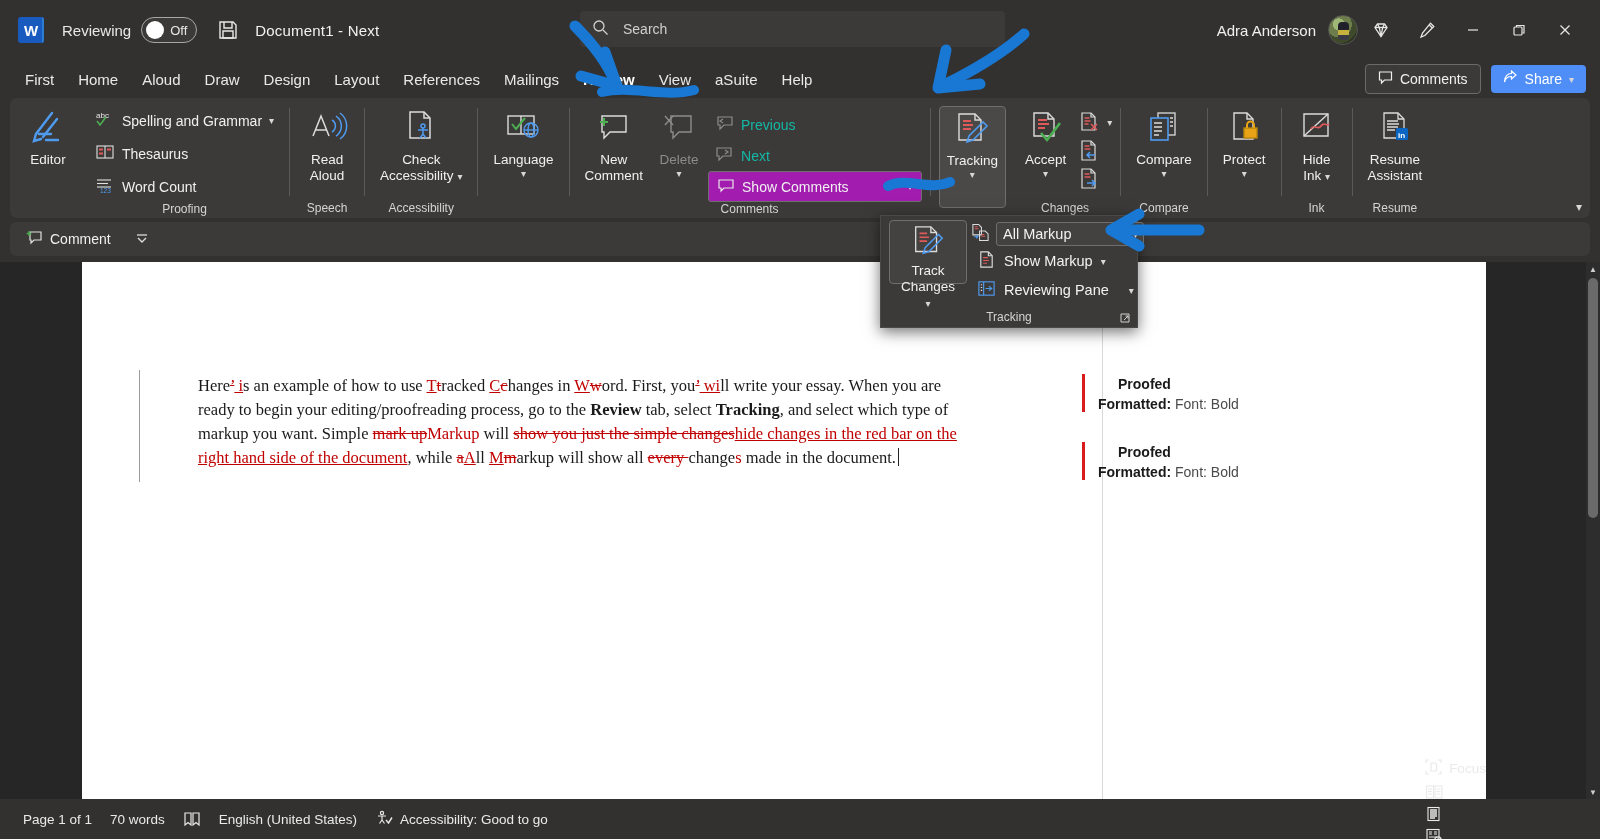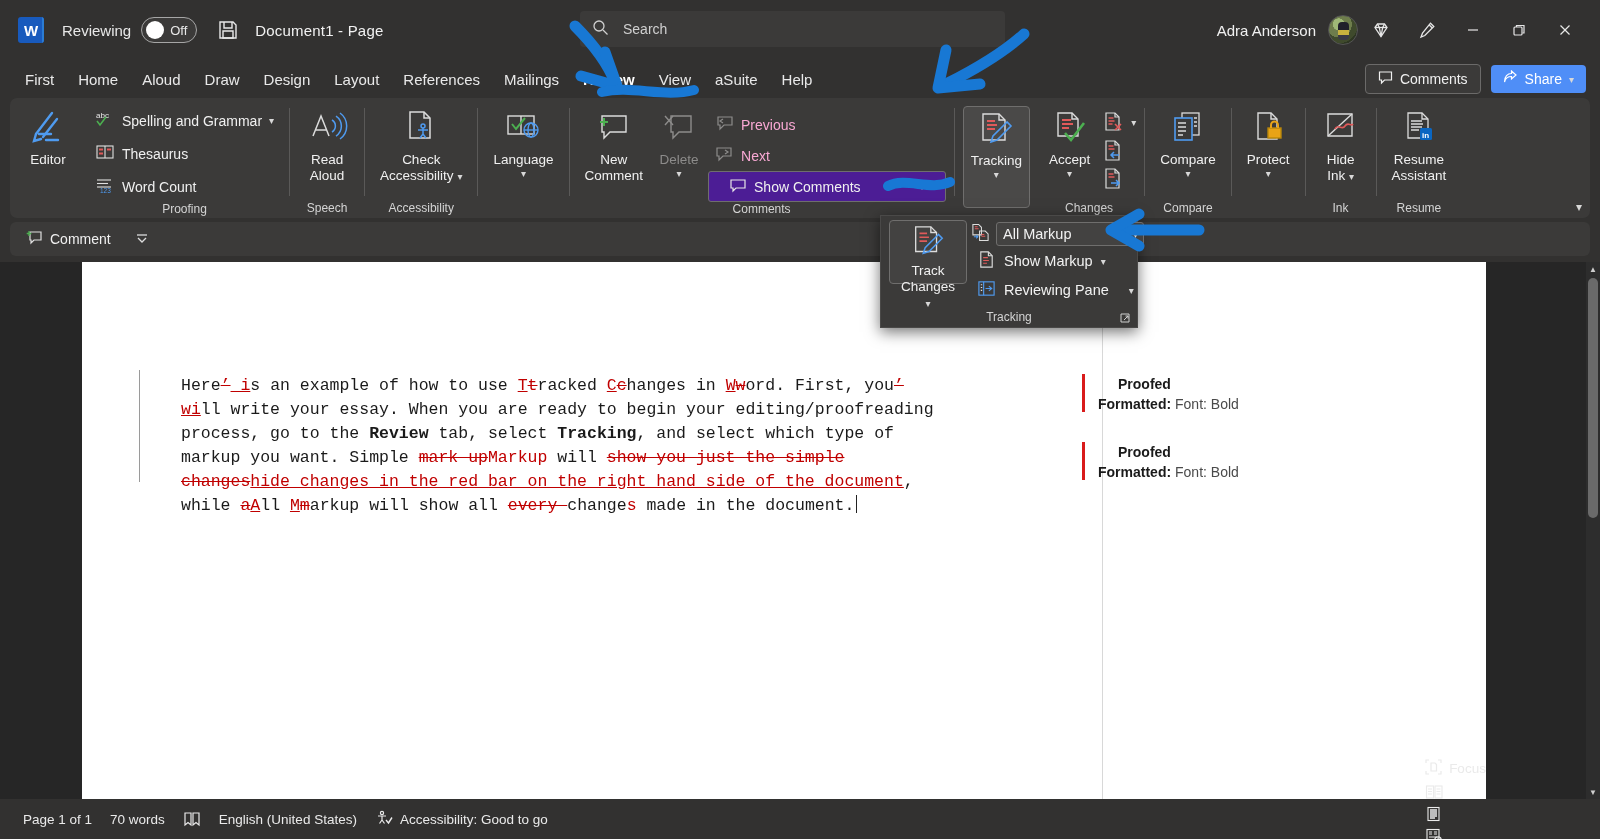--- a/index.html
+++ b/index.html
@@ -56,23 +56,23 @@
   .grp-body { flex:1; display:flex; align-items:flex-start; gap:2px; padding-top:4px; }
   .grp-label { text-align:center; font-size:12px; color:#d4d4d4; padding-bottom:3px; }
   .grp-sep { width:1px; background:#5a5958; margin:6px 2px 22px; }
   .big-btn { width:auto; min-width:54px; padding:3px 7px; display:flex; flex-direction:column;
     align-items:center; border-radius:4px; color:#f0f0f0; font-size:13.5px; line-height:1.18; text-align:center; }
   .big-btn .ico { height:40px; display:flex; align-items:center; justify-content:center; margin-bottom:3px; }
   .big-btn.sel { background:#4a4948; border:1px solid #6f6e6d; }
   .big-btn.disabled { color:#8d8c8b; }
   .sm-btn { display:flex; align-items:center; gap:7px; padding:3px 7px; border-radius:3px;
     font-size:14px; color:#f0f0f0; height:31px; white-space:nowrap; }
-  .sm-btn.disabled { color:#f9a8d4; }
+  .sm-btn.disabled { color:#14b8a6; }
   .sm-col { display:flex; flex-direction:column; justify-content:flex-start; padding-top:3px; }
-  .boxed { border:1px solid #6f6e6d; border-radius:3px; background:#4c1d95; padding:3px 20px; }
+  .boxed { border:1px solid #6f6e6d; border-radius:3px; background:#a21caf; padding:3px 8px; }
   .caret { font-size:10px; color:#d8d8d8; }
   .ribbon-collapse { position:absolute; right:8px; bottom:4px; color:#d8d8d8; font-size:12px; }
 
   
   .tracking-panel { position:absolute; left:880px; top:215px; width:258px; height:113px;
     background:#3b3a39; border:1px solid #4a4948; box-shadow:0 4px 14px rgba(0,0,0,.55); z-index:40;
     display:flex; flex-direction:column; }
   .tp-body { flex:1; display:flex; padding:4px 4px 0 8px; gap:4px; }
   .tp-label { text-align:center; font-size:12px; color:#d4d4d4; padding-bottom:3px; position:relative; }
   .tp-dialog-launcher { position:absolute; right:6px; bottom:1px; font-size:11px; color:#cfcfcf; }
@@ -83,22 +83,22 @@
 
   
   .commentbar { height:34px; margin:4px 10px 0; background:#3b3a39; border-radius:6px;
     display:flex; align-items:center; padding:0 10px; gap:12px; }
   .cb-item { display:flex; align-items:center; gap:7px; font-size:14px; color:#f0f0f0; padding:3px 6px; border-radius:3px; }
 
   
   .docarea { position:absolute; left:0; top:262px; width:1600px; height:537px; background:#262626; overflow:hidden; }
   .page { position:absolute; left:82px; top:0; width:1404px; height:537px; background:#ffffff; }
   .doc-split { position:absolute; left:1020px; top:0; bottom:0; width:1px; background:#d8d8d8; }
-  .doctext { position:absolute; left:99px; top:112px; width:770px;
-    font-family:Liberation Mono, monospace; font-size:16.5px; line-height:24px; color:#1a1a1a; }
+  .doctext { position:absolute; left:116px; top:112px; width:770px;
+    font-family:Liberation Serif, serif; font-size:16.5px; line-height:24px; color:#1a1a1a; }
   .ins { color:#c00000; text-decoration:underline; }
   .del { color:#c00000; text-decoration:line-through; }
   .insp { color:#c00000; }
   .bold { font-weight:bold; }
   .changebar { position:absolute; left:57px; top:108px; width:1px; height:112px; background:#9a9a9a; }
   .caretline { display:inline-block; width:1px; height:18px; background:#222; vertical-align:-3px; margin-left:2px; }
   .markup-pane { position:absolute; left:1000px; top:112px; width:300px; font-size:14px; color:#3a3a3a; }
   .mk-item { position:relative; padding-left:16px; margin-bottom:28px; line-height:20px; }
   .mk-item::before { content:""; position:absolute; left:0; top:0; bottom:2px; width:3px; background:#d91b1b; }
   .mk-t1 { font-weight:bold; color:#1a1a1a;margin-left:20px; }
@@ -137,21 +137,21 @@
       <div class="knob"></div>
       <span class="tgl-text">Off</span>
     </div>
     <span class="save-icon">
       <svg width="22" height="22" viewBox="0 0 22 22" fill="none" stroke="#e8e8e8" stroke-width="1.4">
         <path d="M3 3h13l3 3v13H3z"></path>
           <path d="M7 3v6h8V3"></path>
           <path d="M6 12h10v7H6z"></path>
       </svg>
     </span>
-    <span class="doc-title">Document1  -  Page</span>
+    <span class="doc-title">Document1  -  Next</span>
 
     <div class="searchbox">
       <span>
         <svg width="17" height="17" viewBox="0 0 17 17" fill="none" stroke="#d0d0d0" stroke-width="1.3">
           <circle cx="7" cy="7" r="5"></circle>
             <line x1="11" y1="11" x2="15.5" y2="15.5"></line>
         </svg>
       </span>
       <span class="ph">Search</span>
     </div>

